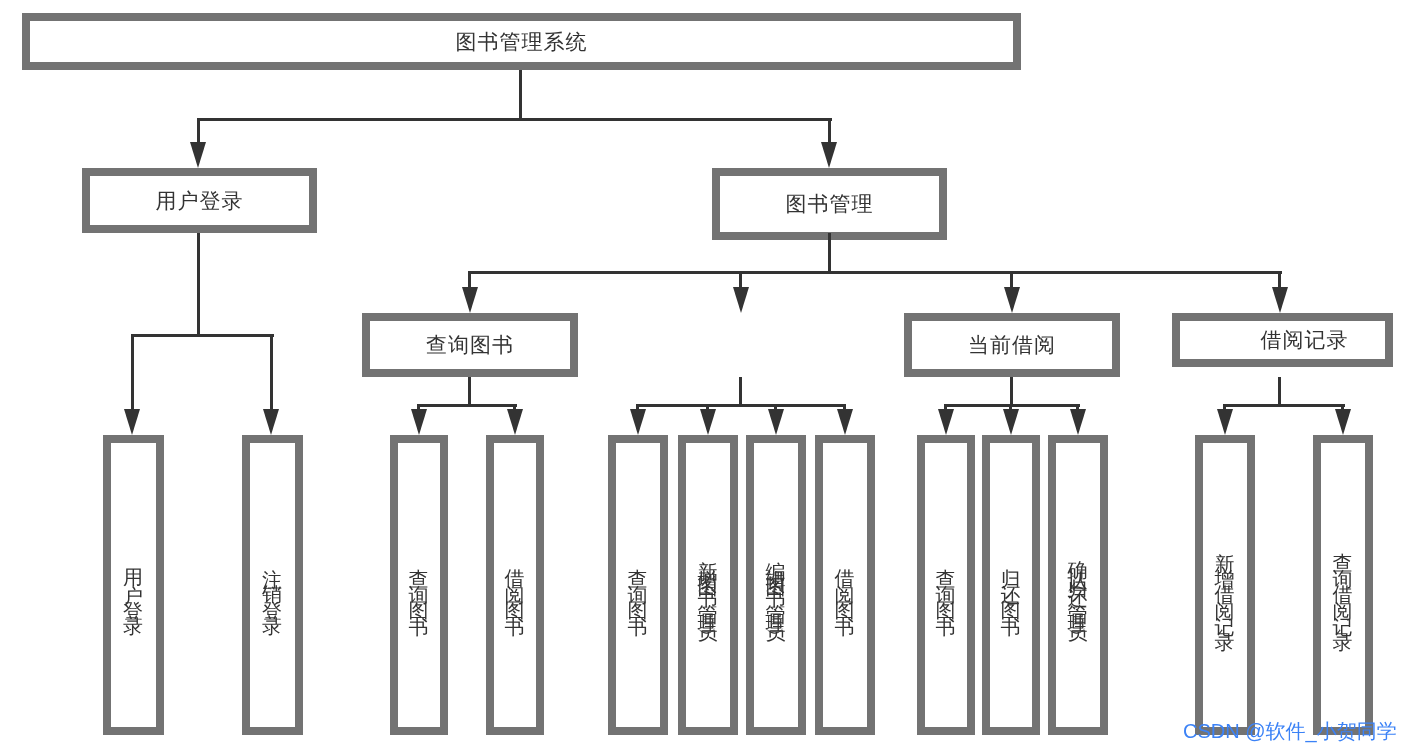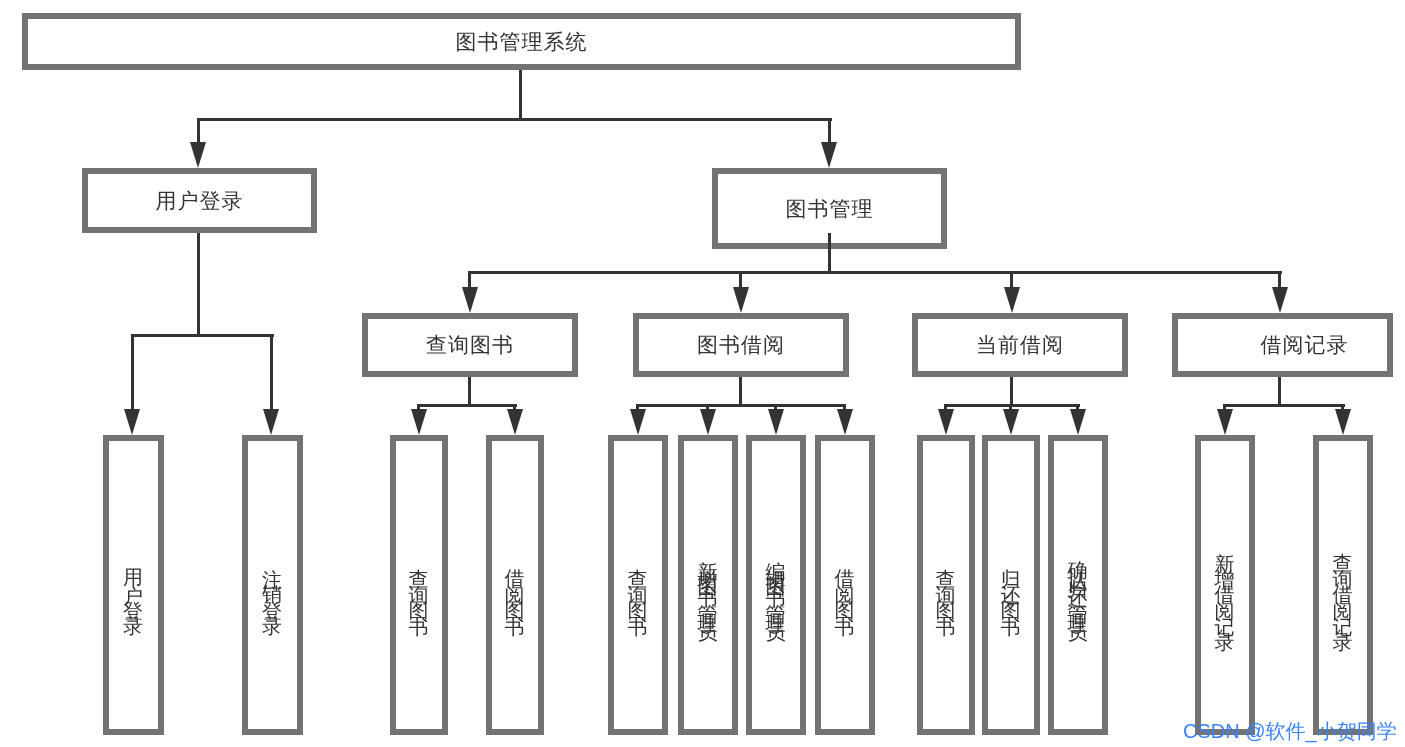--- a/index.html
+++ b/index.html
@@ -7,21 +7,21 @@
     position: relative;
     width: 1405px;
     height: 747px;
     background: #ffffff;
     font-family: "Liberation Sans", "DejaVu Sans", sans-serif;
     overflow: hidden;
   }
   .box {
     position: absolute;
     box-sizing: border-box;
-    border: 6px solid #737373;
+    border: 8px solid #737373;
     background: #ffffff;
     display: flex;
     align-items: center;
     justify-content: center;
     color: #333333;
   }
   .box .h-label {
     font-size: 21px;
     letter-spacing: 1px;
     white-space: nowrap;
@@ -59,34 +59,31 @@
 
 <div class="canvas">
 
   <div class="box" style="left:22px; top:13px; width:999px; height:57px;">
     <span class="h-label">图书管理系统</span>
   </div>
 
   <div class="box" style="left:82px; top:168px; width:235px; height:65px;">
     <span class="h-label">用户登录</span>
   </div>
-  <div class="box" style="left:712px; top:168px; width:235px; height:81px;">
+  <div class="box" style="left:712px; top:168px; width:235px; height:72px;">
     <span class="h-label">图书管理</span>
   </div>
 
   <div class="box" style="left:362px; top:313px; width:216px; height:64px;">
     <span class="h-label">查询图书</span>
   </div>
-  <div class="box" style="left:633px; top:313px; width:216px; height:64px;">
-    <span class="h-label">图书借阅</span>
-  </div>
-  <div class="box" style="left:904px; top:313px; width:216px; height:64px;margin-left:8px;">
+  <div class="box" style="left:904px; top:313px; width:216px; height:64px;">
     <span class="h-label">当前借阅</span>
   </div>
-  <div class="box" style="left:1172px; top:313px; width:221px; height:64px;padding-left:44px;">
+  <div class="box" style="left:1172px; top:313px; width:221px; height:54px;padding-left:44px;">
     <span class="h-label">借阅记录</span>
   </div>
 
   <div class="box leaf" style="left:103px; top:435px; width:61px; height:300px;">
     <span class="v-label" style="letter-spacing: 16px;">用户登录</span>
   </div>
   <div class="box leaf" style="left:242px; top:435px; width:61px; height:300px;">
     <span class="v-label" style="letter-spacing: 16px;">注销登录</span>
   </div>
 

